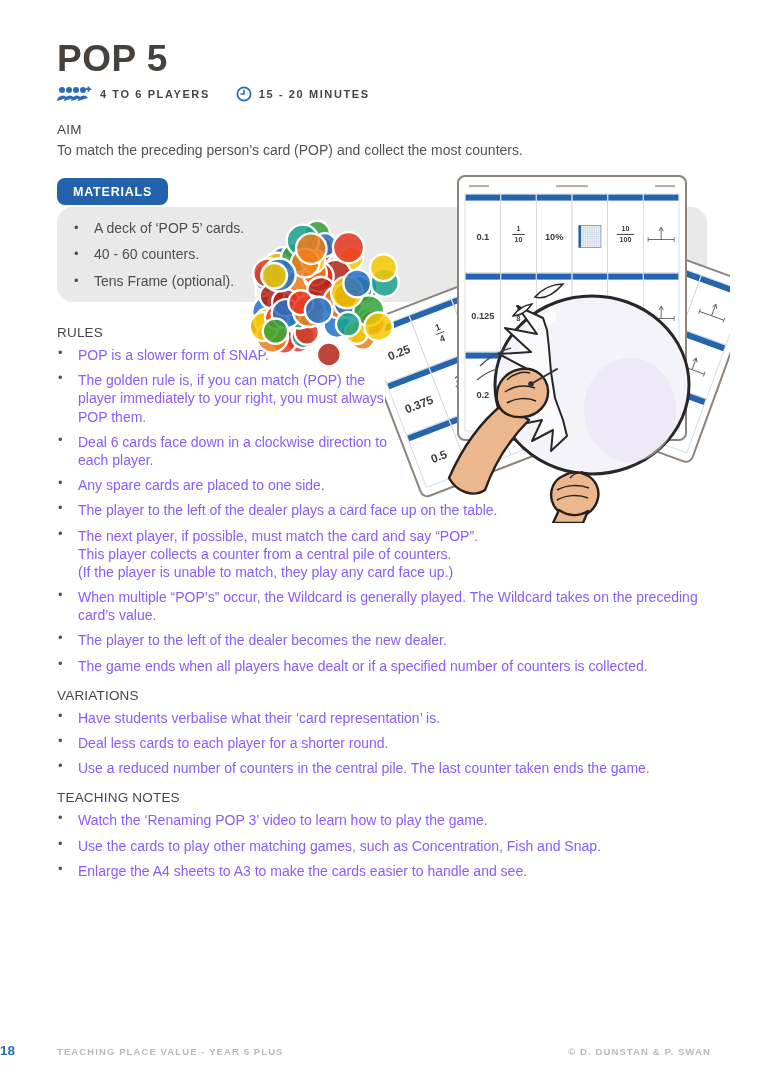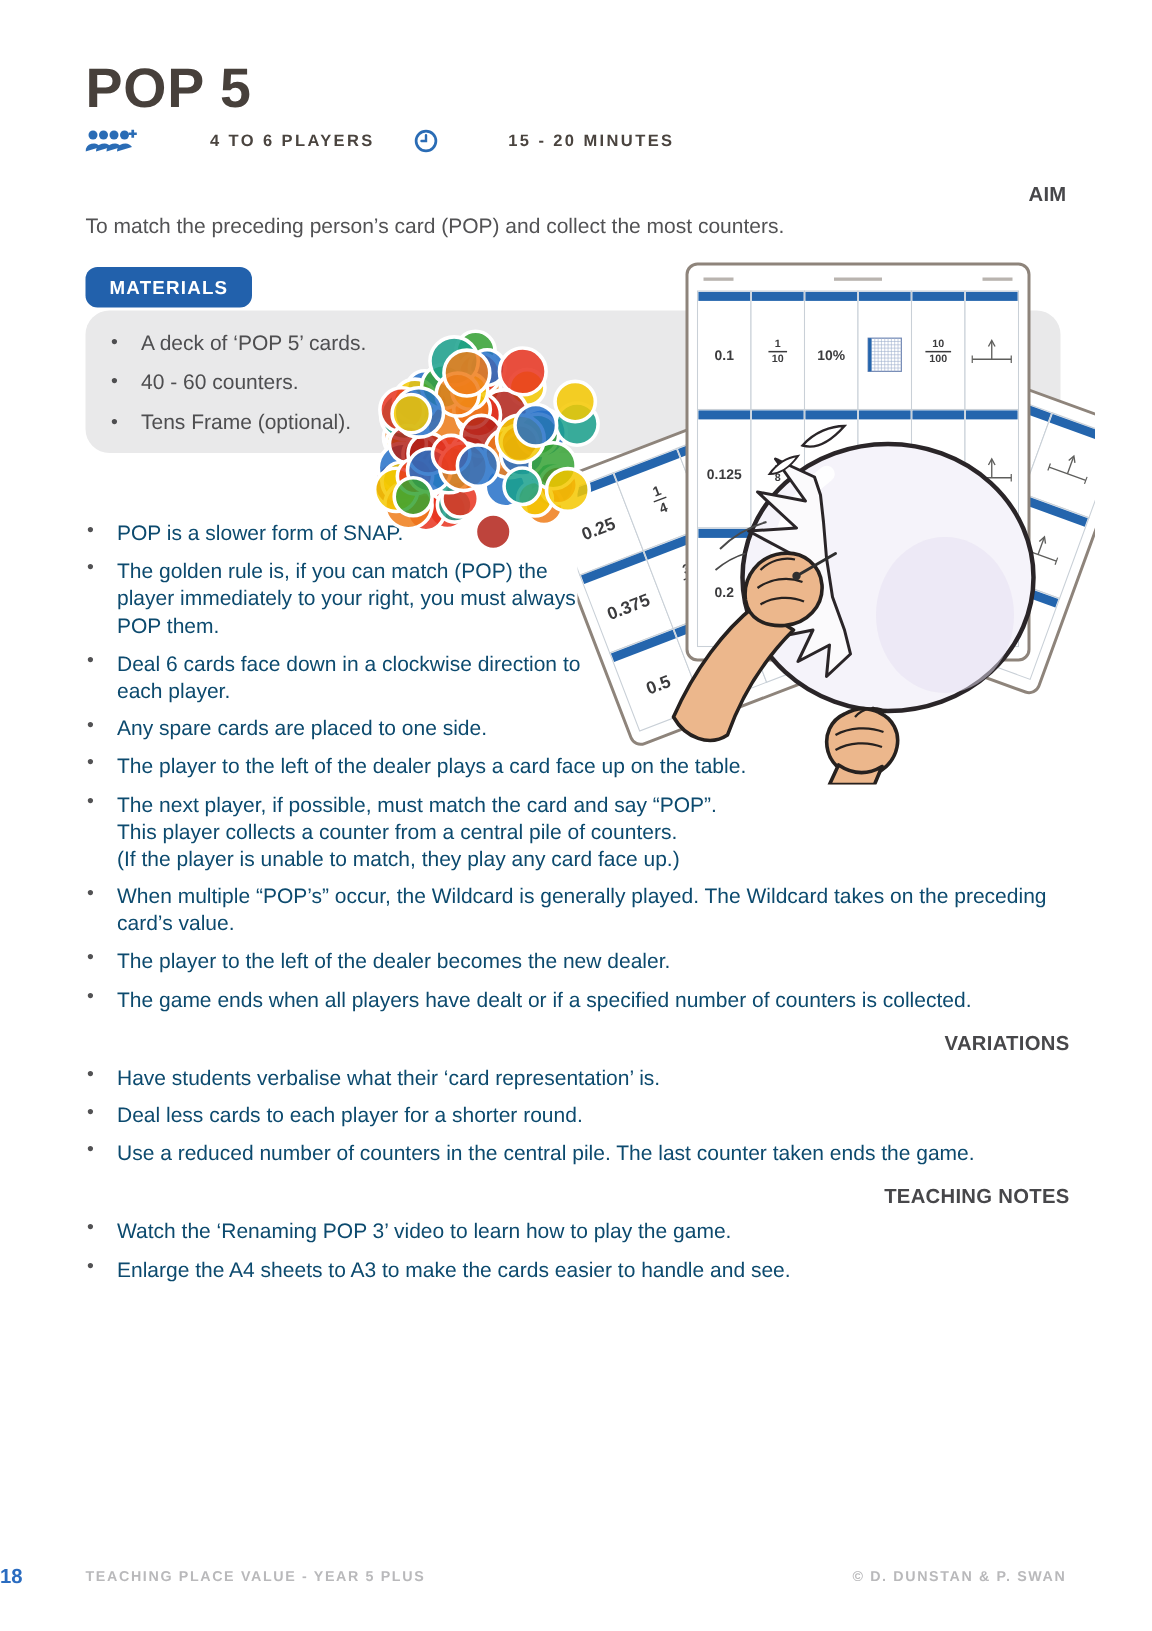--- a/index.html
+++ b/index.html
@@ -5,45 +5,45 @@
   * { margin:0; padding:0; box-sizing:border-box; }
   html,body { background:#ffffff; }
   body { font-family:"Liberation Sans","DejaVu Sans",sans-serif; color:#525254; }
   .page { position:relative; width:768px; height:1087px; background:#ffffff; overflow:hidden; margin:0 auto; }
 
   
   .header { position:absolute; left:57px; top:40px; }
   .page-title { font-size:37px; font-weight:800; letter-spacing:0.5px; color:#47403b; line-height:1.05; }
   .meta-row { display:flex; align-items:center; gap:26px; margin-top:7px; }
   .meta-item { display:flex; align-items:center; gap:7px; }
-  .meta-label { font-size:11px; font-weight:700; letter-spacing:1.6px; color:#4a443f;margin-left:40px; }
+  .meta-label { font-size:11px; font-weight:700; letter-spacing:1.6px; color:#4a443f; }
   .meta-item svg { display:block; }
 
   
   .aim { position:absolute; left:57px; top:122px; width:654px; }
-  .section-heading { font-size:13.5px; font-weight:700; color:#47474a; letter-spacing:0.2px; margin-bottom:4px;text-align:right; }
+  .section-heading { font-size:13.5px; font-weight:400; color:#47474a; letter-spacing:0.2px; margin-bottom:4px; }
   .aim-text { font-size:14px; line-height:1.35; color:#525254; }
 
   
   .materials-box { position:absolute; left:57px; top:207px; width:650px; height:95px; background:#e9e9ea; border-radius:16px; z-index:1; }
   .materials-tab { position:absolute; left:57px; top:178px; background:#2261ac; color:#ffffff; font-size:12.5px; font-weight:700; letter-spacing:0.8px; padding:7px 16px 6px; border-radius:8px; z-index:2; }
   .materials-list { list-style:none; position:absolute; left:72px; top:220px; width:300px; z-index:2; }
   .materials-list li { position:relative; padding-left:22px; font-size:14px; color:#4e4e50; margin-bottom:9.5px; line-height:1.2; }
   .materials-list li::before { content:"•"; position:absolute; left:2px; top:0; color:#4e4e50; font-size:13px; }
 
   
   .art-counters { position:absolute; left:228px; top:213px; width:186px; height:170px; z-index:4; }
   .art-cards { position:absolute; left:385px; top:158px; width:345px; height:365px; z-index:3; }
   svg text { font-family:"Liberation Sans","DejaVu Sans",sans-serif; }
 
   
   .content { position:absolute; left:57px; top:325px; width:656px; z-index:2; }
   .content .section-heading { margin-bottom:6px; }
   .bullet-list { list-style:none; margin-bottom:9px; }
-  .bullet-list li { position:relative; padding-left:21px; font-size:14px; line-height:1.3; color:#0c4a6e; margin-bottom:7px; white-space:pre-line; }
+  .bullet-list li { position:relative; padding-left:21px; font-size:14px; line-height:1.3; color:#8b5cf6; margin-bottom:7px; white-space:pre-line; }
   .bullet-list li::before { content:"•"; position:absolute; left:1px; top:-1px; font-size:13px; color:#525254; }
   .bullet-list li.narrow { max-width:350px; }
   .section-gap { margin-top:13px; }
 
   
   .footer { position:absolute; left:0; right:0; top:1046px; padding:0 57px; }
   .footer-left, .footer-right { position:absolute; top:0; font-size:9.5px; letter-spacing:1.1px; color:#b9b9bb; font-weight:600; }
   .footer-left { left:57px; }
   .footer-right { right:57px; }
   .footer-page { position:absolute; left:0; right:0; top:-3px; text-align:left; font-size:13.5px; font-weight:700; color:#2a6cc0; }
@@ -422,20 +422,21 @@
     <div class="section-heading section-gap">VARIATIONS</div>
     <ul class="bullet-list">
         <li>Have students verbalise what their ‘card representation’ is.</li>
         <li>Deal less cards to each player for a shorter round.</li>
         <li>Use a reduced number of counters in the central pile. The last counter taken ends the game.</li>
       </ul>
 
     <div class="section-heading section-gap">TEACHING NOTES</div>
     <ul class="bullet-list">
         <li>Watch the ‘Renaming POP 3’ video to learn how to play the game.</li>
+        <li>Use the cards to play other matching games, such as Concentration, Fish and Snap.</li>
         <li>Enlarge the A4 sheets to A3 to make the cards easier to handle and see.</li>
       </ul>
   </div>
 
   <div class="footer">
     <span class="footer-left">TEACHING PLACE VALUE - YEAR 5 PLUS</span>
     <span class="footer-page">18</span>
     <span class="footer-right">© D. DUNSTAN &amp; P. SWAN</span>
   </div>
 

